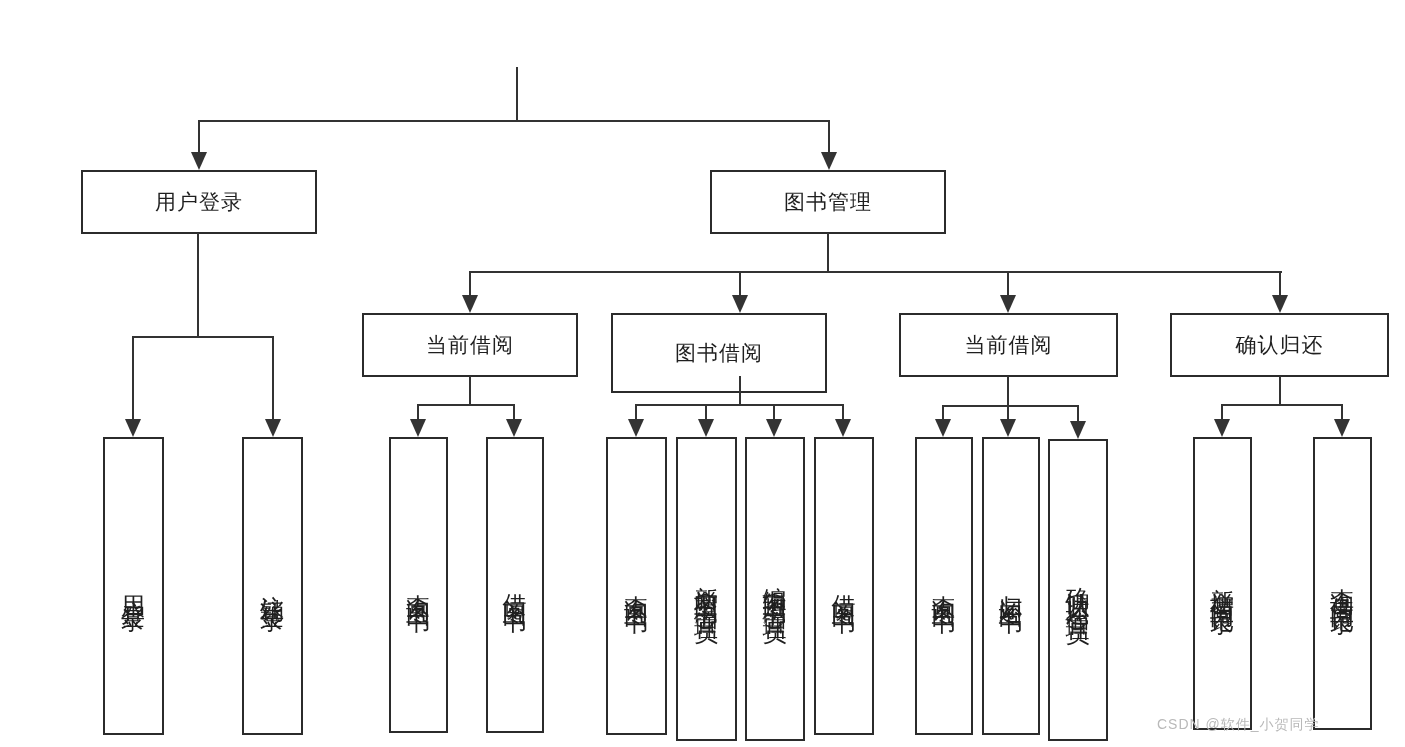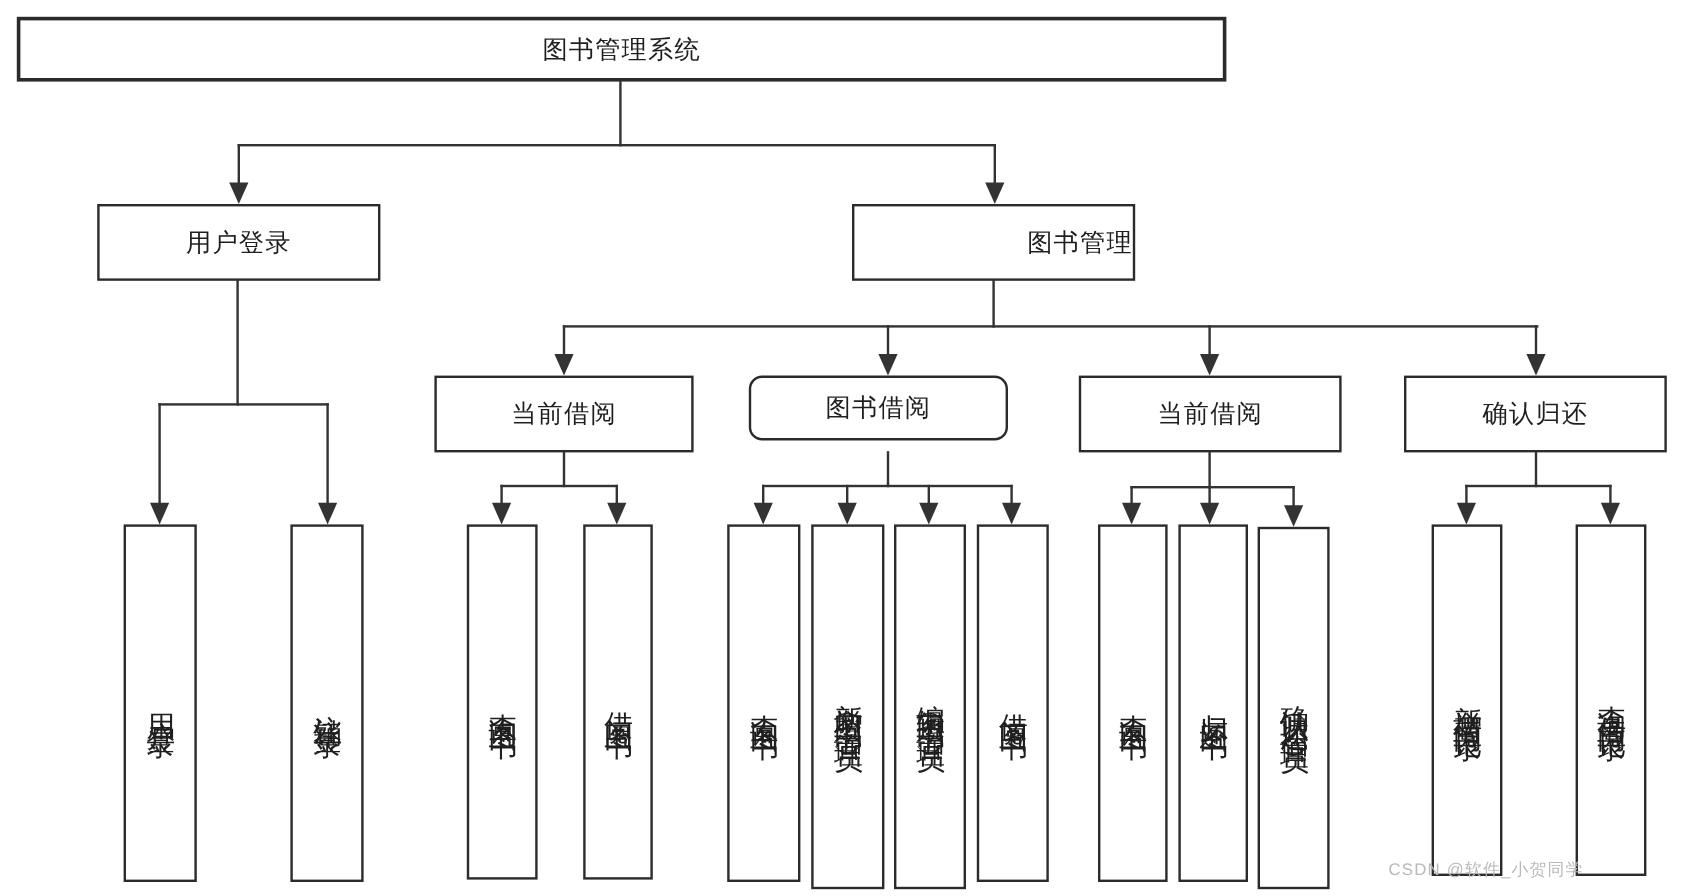--- a/index.html
+++ b/index.html
@@ -50,35 +50,32 @@
     letter-spacing: 1px;
     white-space: nowrap;
     z-index: 5;
   }
 </style>
 </head>
 <body>
 
 <div class="canvas">
 
-  <div class="box root" style="left:14px; top:14px; width:1008px; height:54px;">
-    <span class="hlabel">图书管理系统</span>
-  </div>
 
   <div class="box" style="left:81px; top:170px; width:236px; height:64px;">
     <span class="hlabel">用户登录</span>
   </div>
-  <div class="box" style="left:710px; top:170px; width:236px; height:64px;justify-content:flex-end;">
+  <div class="box" style="left:710px; top:170px; width:236px; height:64px;">
     <span class="hlabel">图书管理</span>
   </div>
 
   <div class="box" style="left:362px; top:313px; width:216px; height:64px;">
     <span class="hlabel">当前借阅</span>
   </div>
-  <div class="box" style="left:624px; top:313px; width:216px; height:54px;border-radius:11px;">
+  <div class="box" style="left:611px; top:313px; width:216px; height:80px;">
     <span class="hlabel">图书借阅</span>
   </div>
   <div class="box" style="left:899px; top:313px; width:219px; height:64px;">
     <span class="hlabel">当前借阅</span>
   </div>
   <div class="box" style="left:1170px; top:313px; width:219px; height:64px;">
     <span class="hlabel">确认归还</span>
   </div>
 
   <div class="box" style="left:103px; top:437px; width:61px; height:298px;">

